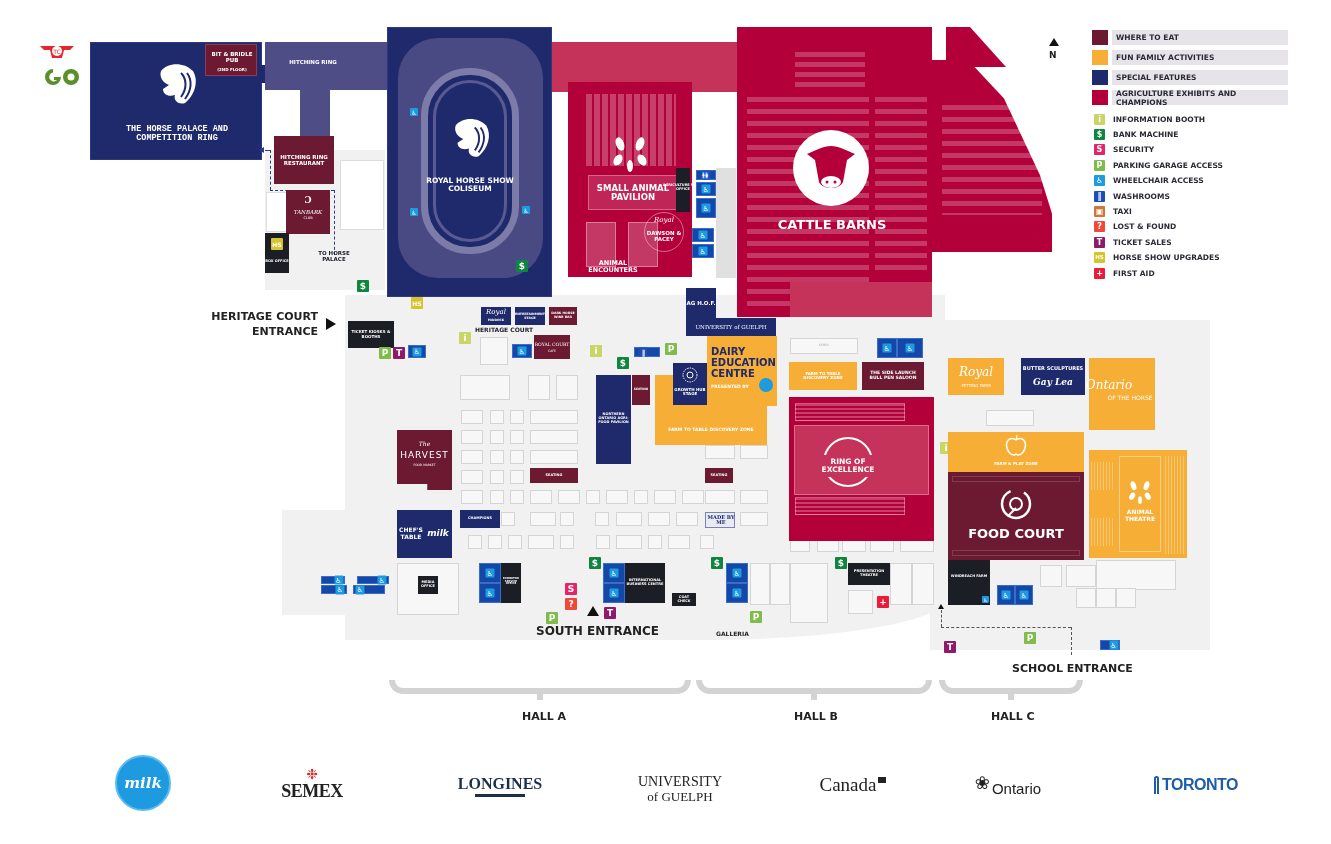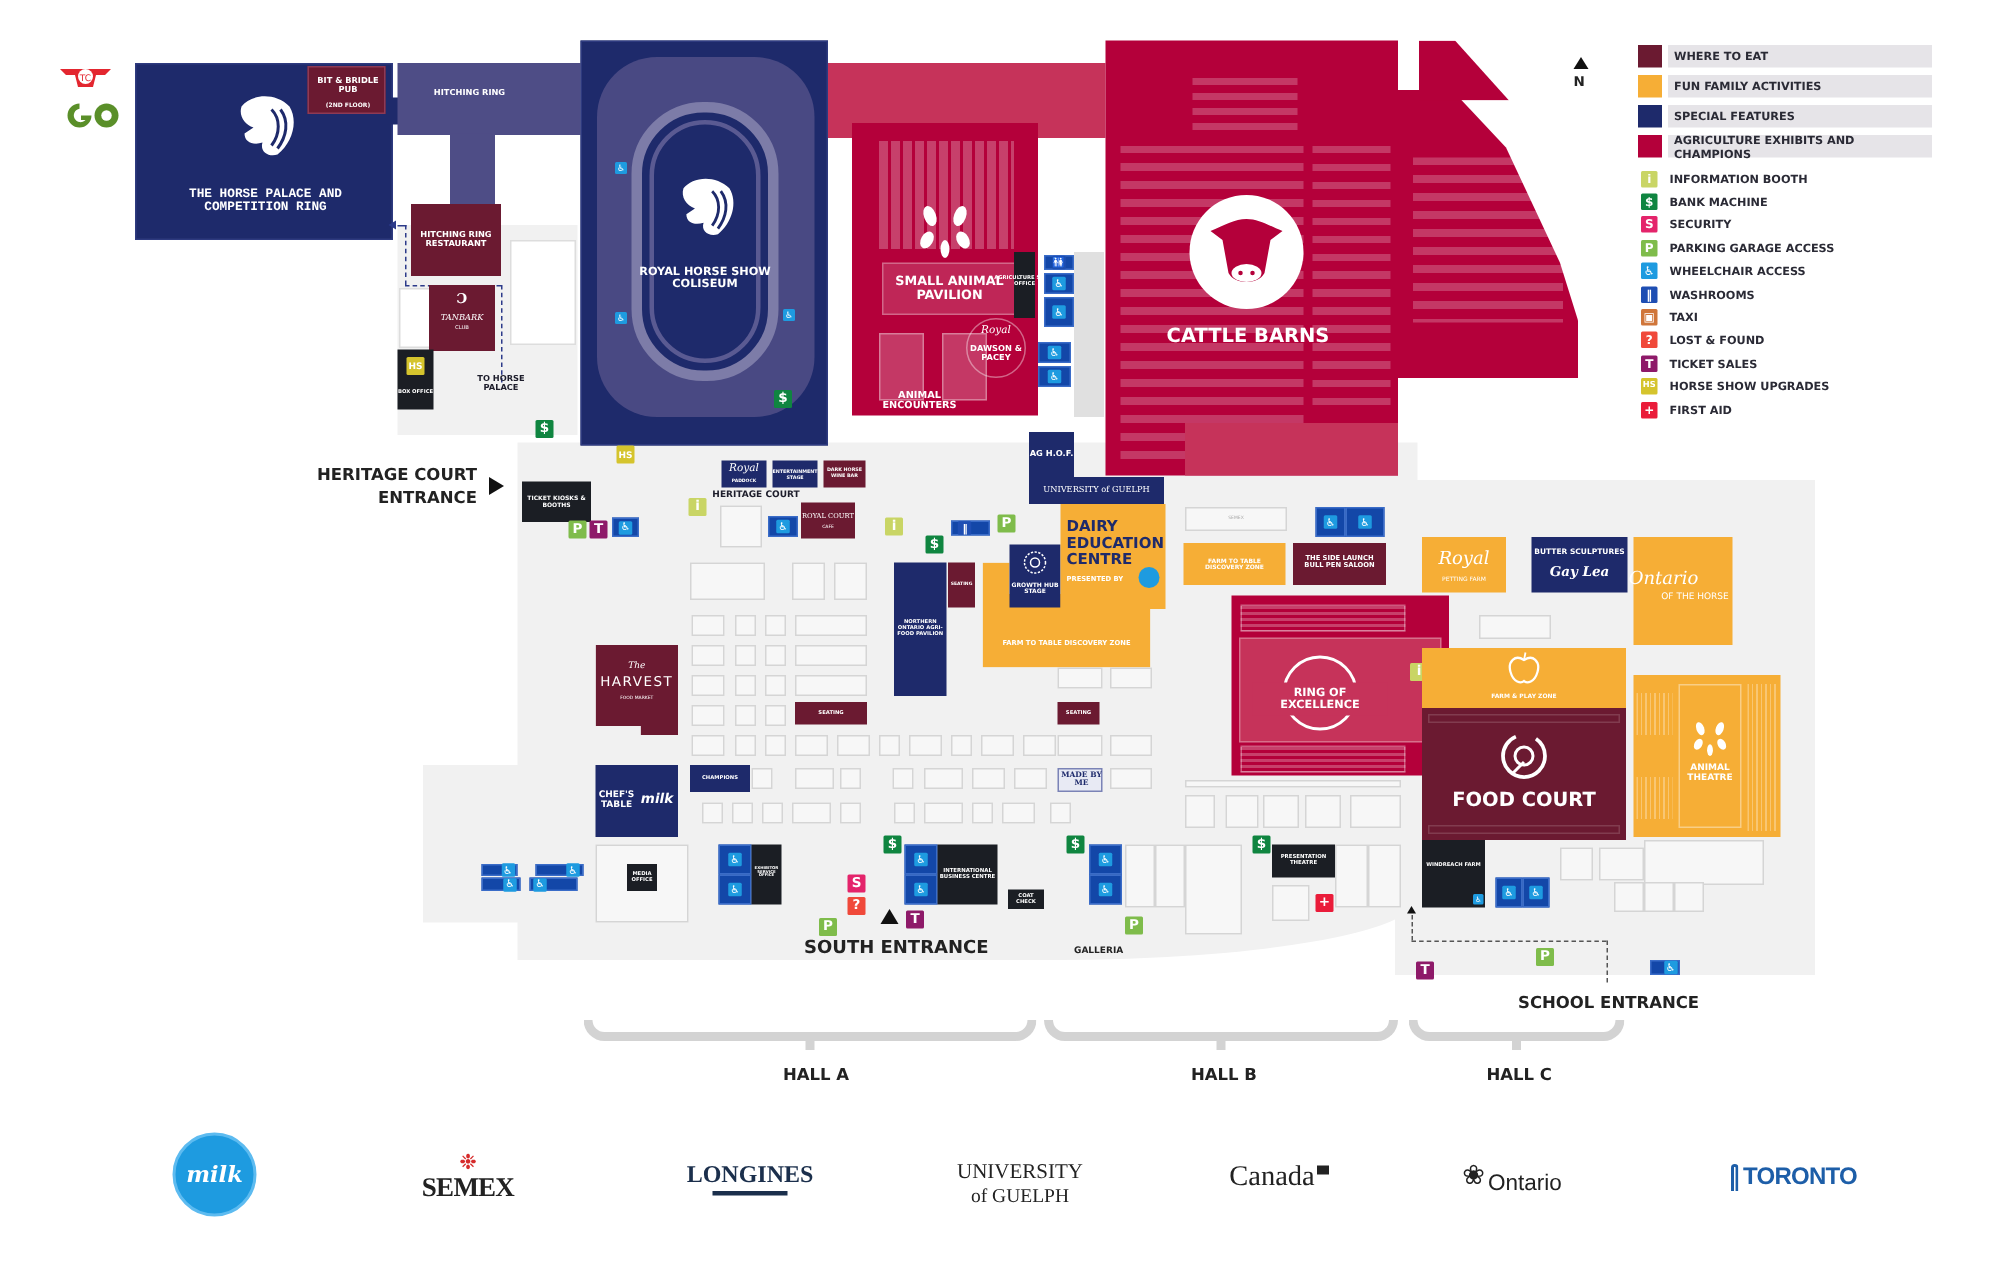--- a/index.html
+++ b/index.html
@@ -398,21 +398,21 @@
 <div class="wcblock" style="left:897px;top:338px;width:26px;height:20px;">
     <span class="ico i-wc">♿</span>
   </div>
 <div class="abs fun" style="left:789px;top:362px;width:68px;height:28px;">
   <div class="lbl" style="left:4px;top:0;width:60px;height:28px;font-size:4px;">FARM TO TABLE DISCOVERY ZONE</div>
 </div>
 <div class="abs eat" style="left:862px;top:362px;width:62px;height:28px;">
   <div class="lbl" style="left:2px;top:0;width:58px;height:28px;font-size:4.5px;">THE SIDE LAUNCH BULL PEN SALOON</div>
 </div>
 
-<div class="abs agri" style="left:789px;top:397px;width:145px;height:120px;margin-left:32px;">
+<div class="abs agri" style="left:789px;top:397px;width:145px;height:144px;">
   <div class="stripe" style="left:6px;top:6px;width:110px;height:18px;background:repeating-linear-gradient(180deg,rgba(255,255,255,.25) 0 2px,transparent 2px 4px);"></div>
   <div class="stripe" style="left:6px;top:100px;width:110px;height:18px;background:repeating-linear-gradient(180deg,rgba(255,255,255,.25) 0 2px,transparent 2px 4px);"></div>
   <div class="abs agri-l" style="left:5px;top:28px;width:135px;height:70px;border:1px solid rgba(255,255,255,.3);"></div>
   <div class="abs" style="left:34px;top:40px;width:50px;height:50px;border-radius:50%;border:2px solid #fff;"></div>
   <div class="lbl" style="left:14px;top:58px;width:90px;height:22px;font-size:7.5px;background:#c6335a;">RING OF EXCELLENCE</div>
 </div>
 
 <div class="ico i-info" style="left:940px;top:442px;">i</div>
 
 <div class="abs fun" style="left:948px;top:358px;width:56px;height:37px;">

